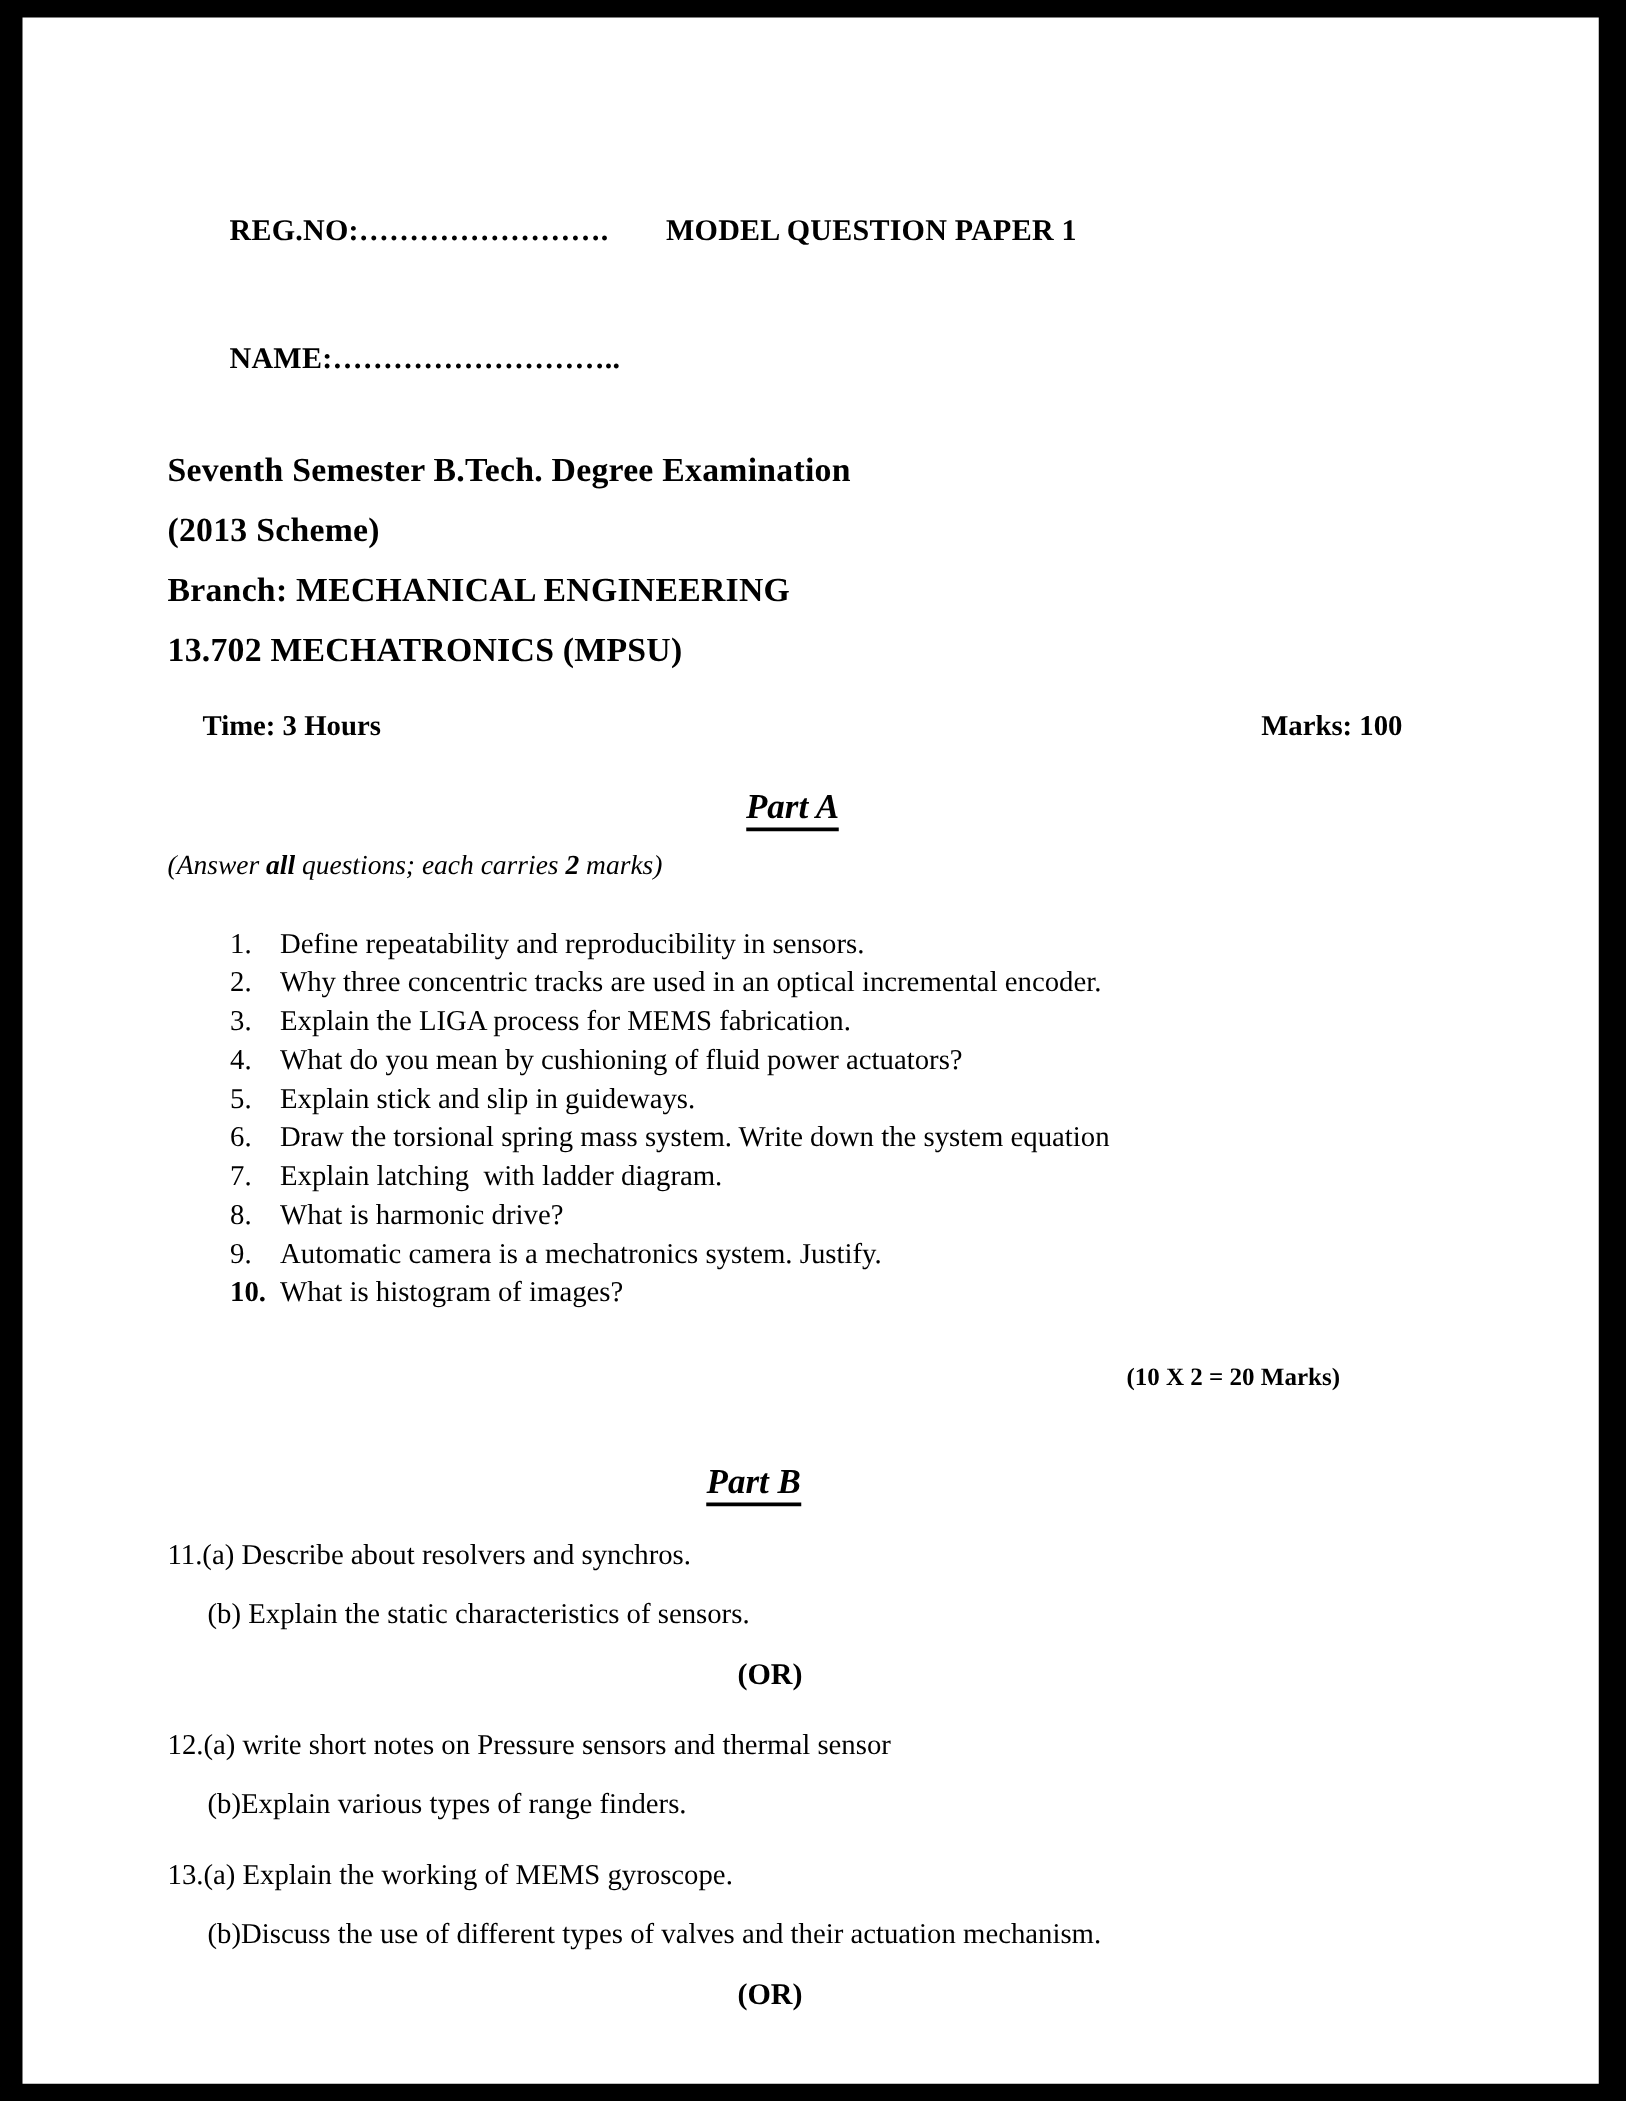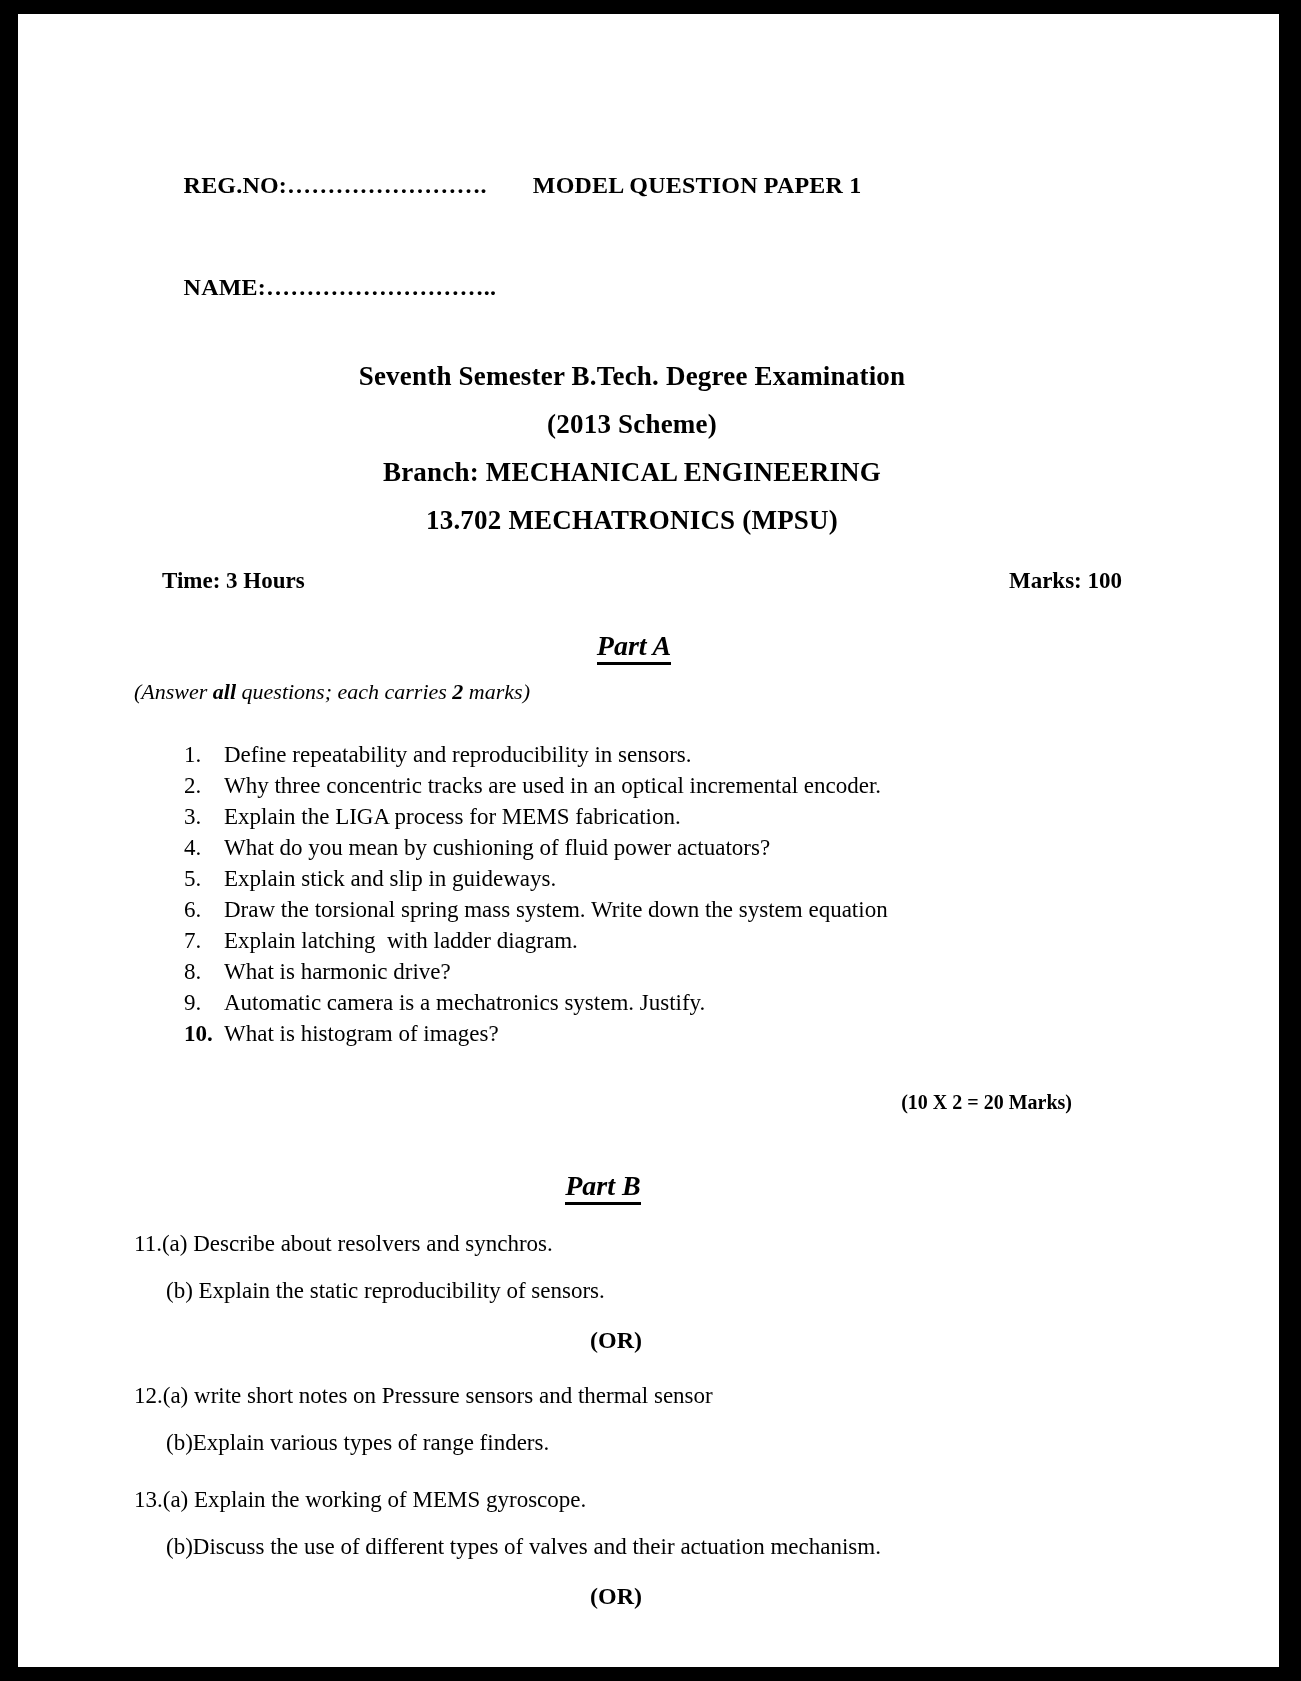--- a/index.html
+++ b/index.html
@@ -54,21 +54,21 @@
     font-weight: bold;
     font-size: 24px;
     line-height: 34px;
     letter-spacing: 0.2px;
     white-space: pre;
   }
   .hdr-row .regno { display: inline-block; }
   .hdr-row .mqp { display: inline-block; margin-left: 46px; }
 
   .title-line {
-    text-align: center;
+    text-align: left;
     font-weight: bold;
     font-size: 27px;
     line-height: 48px;
     letter-spacing: 0.2px;
     padding-right: 4px;
   }
   .title-line.t1 { margin-top: 14px; }
 
   
   .timemarks {
@@ -229,21 +229,21 @@
 
       <div class="marks-right">(10 X 2 = 20 Marks)</div>
 
       <div class="part-head partb">
         <span>Part B</span>
       </div>
 
 
       <div id="part-b-list">
           <div class="bq">11.(a) Describe about resolvers and synchros.</div>
-          <div class="bq sub">(b) Explain the static reproducibility of sensors.</div>
+          <div class="bq sub">(b) Explain the static characteristics of sensors.</div>
           <div class="or-line">(OR)</div>
           <div class="bq">12.(a) write short notes on Pressure sensors and thermal sensor</div>
           <div class="bq sub">(b)Explain various types of range finders.</div>
           <div class="bq">13.(a) Explain the working of MEMS gyroscope.</div>
           <div class="bq sub">(b)Discuss the use of different types of valves and their actuation mechanism.</div>
           <div class="or-line">(OR)</div>
         </div>
 
     </div>
   </div>

